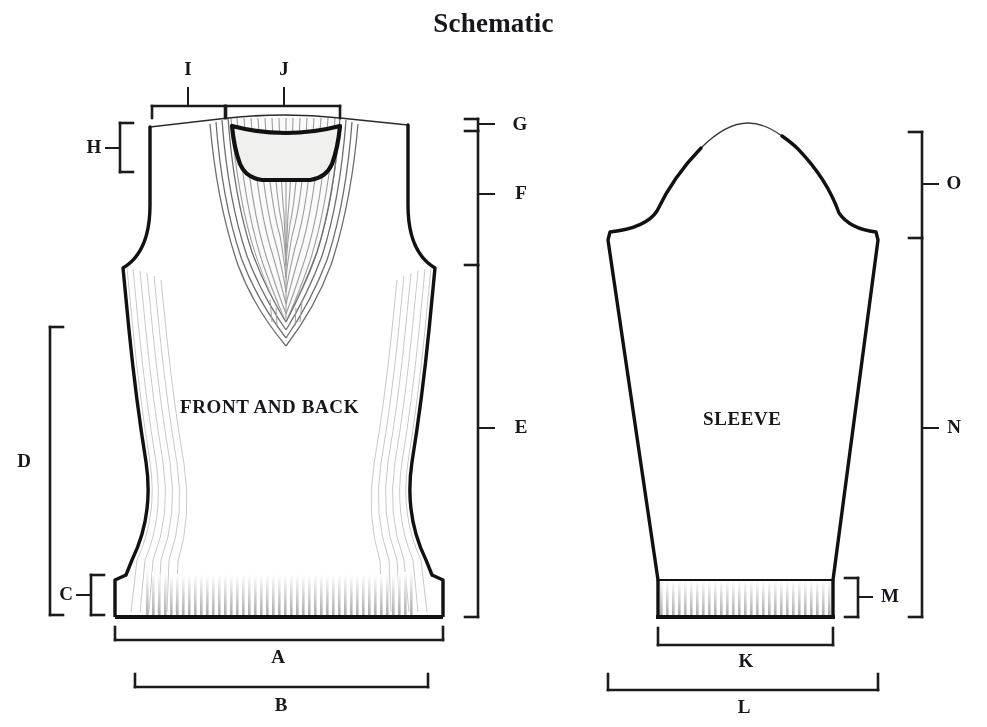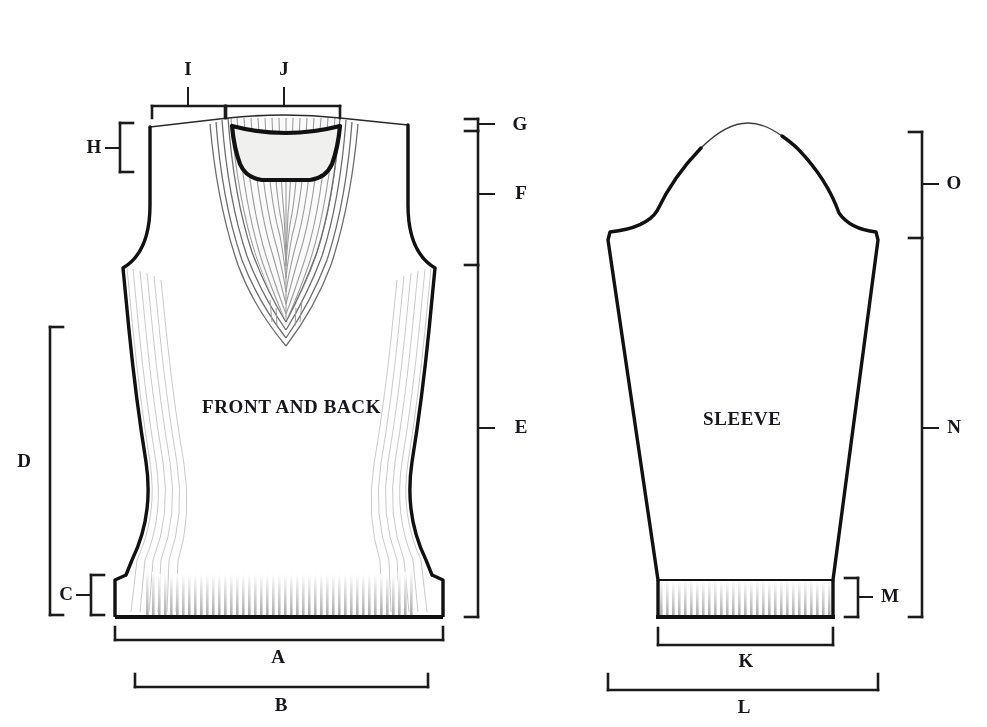--- a/index.html
+++ b/index.html
@@ -27,20 +27,21 @@
     position:absolute;font-size:19px;font-weight:bold;
     font-family:"Liberation Serif",serif;
     white-space:nowrap;text-align:center;
   }
 </style>
 </head>
 <body>
 
 <div id="schematic-root">
 
+  <div class="title">Schematic</div>
 
   <svg class="board" viewBox="0 0 987 727">
     <defs>
       <clipPath id="clip-body">
         <path d="M150,127 L228,118 Q285,112 340,118 L408,125
                  L408,205 Q408,250 435,268
                  L429,330 Q422,400 412,462 Q404,515 426,560
                  L443,575 L443,617 L115,617 L115,575 L132,560
                  Q154,515 146,462 Q136,400 129,330 L123,268
                  Q150,250 150,205 Z"></path>
@@ -349,21 +350,21 @@
         <path d="M922,184 L938,184" stroke-width="2"></path>
       </g>
       <g>
         <path d="M922,238 L922,617"></path>
         <path d="M909,617 L922,617"></path>
         <path d="M922,428 L938,428" stroke-width="2"></path>
       </g>
     </g>
   </svg>
 
-  <div class="piece-label" style="left:202px;top:396px;">FRONT AND BACK</div>
+  <div class="piece-label" style="left:180px;top:396px;">FRONT AND BACK</div>
   <div class="piece-label" style="left:703px;top:408px;">SLEEVE</div>
 
   <div class="dim-letter" style="left:178px;top:58px;width:20px;">I</div>
   <div class="dim-letter" style="left:274px;top:58px;width:20px;">J</div>
   <div class="dim-letter" style="left:84px;top:136px;width:20px;">H</div>
   <div class="dim-letter" style="left:14px;top:450px;width:20px;">D</div>
   <div class="dim-letter" style="left:56px;top:583px;width:20px;">C</div>
   <div class="dim-letter" style="left:268px;top:646px;width:20px;">A</div>
   <div class="dim-letter" style="left:271px;top:694px;width:20px;">B</div>
   <div class="dim-letter" style="left:510px;top:113px;width:20px;">G</div>

